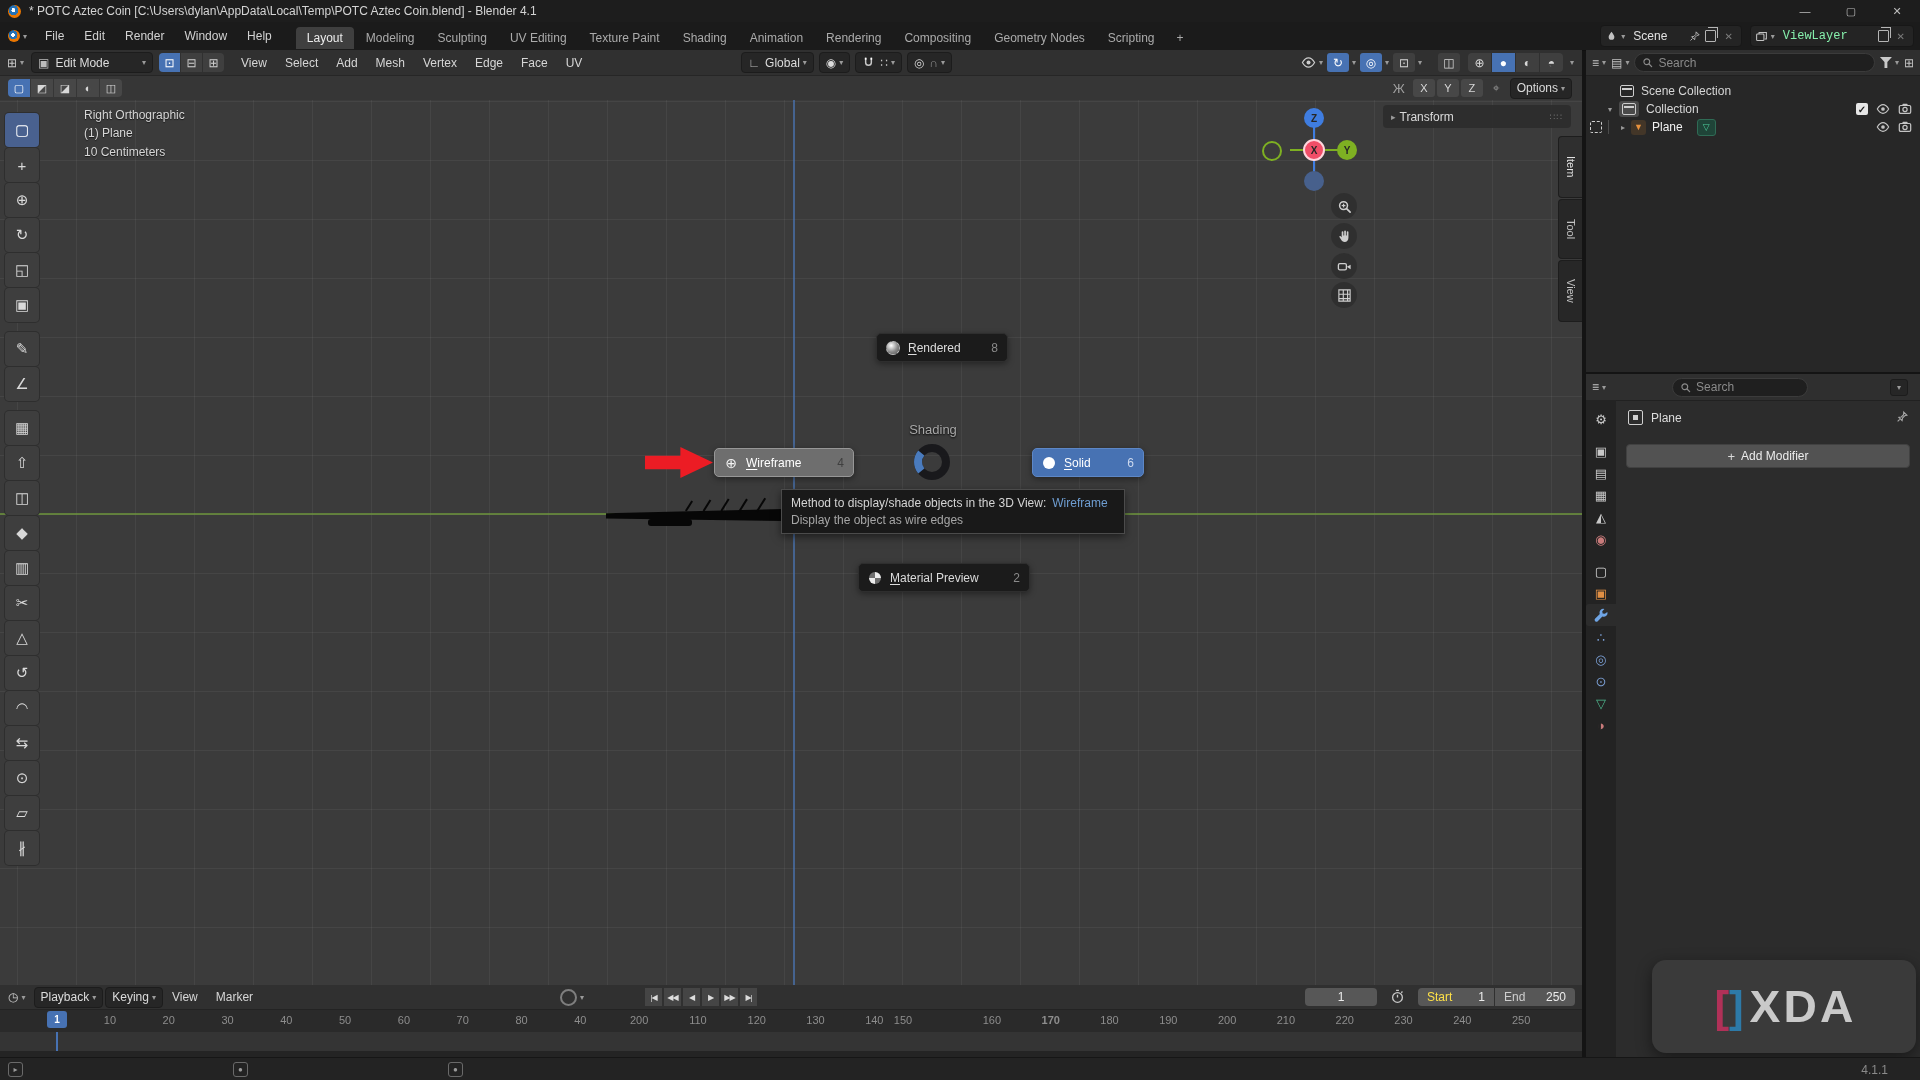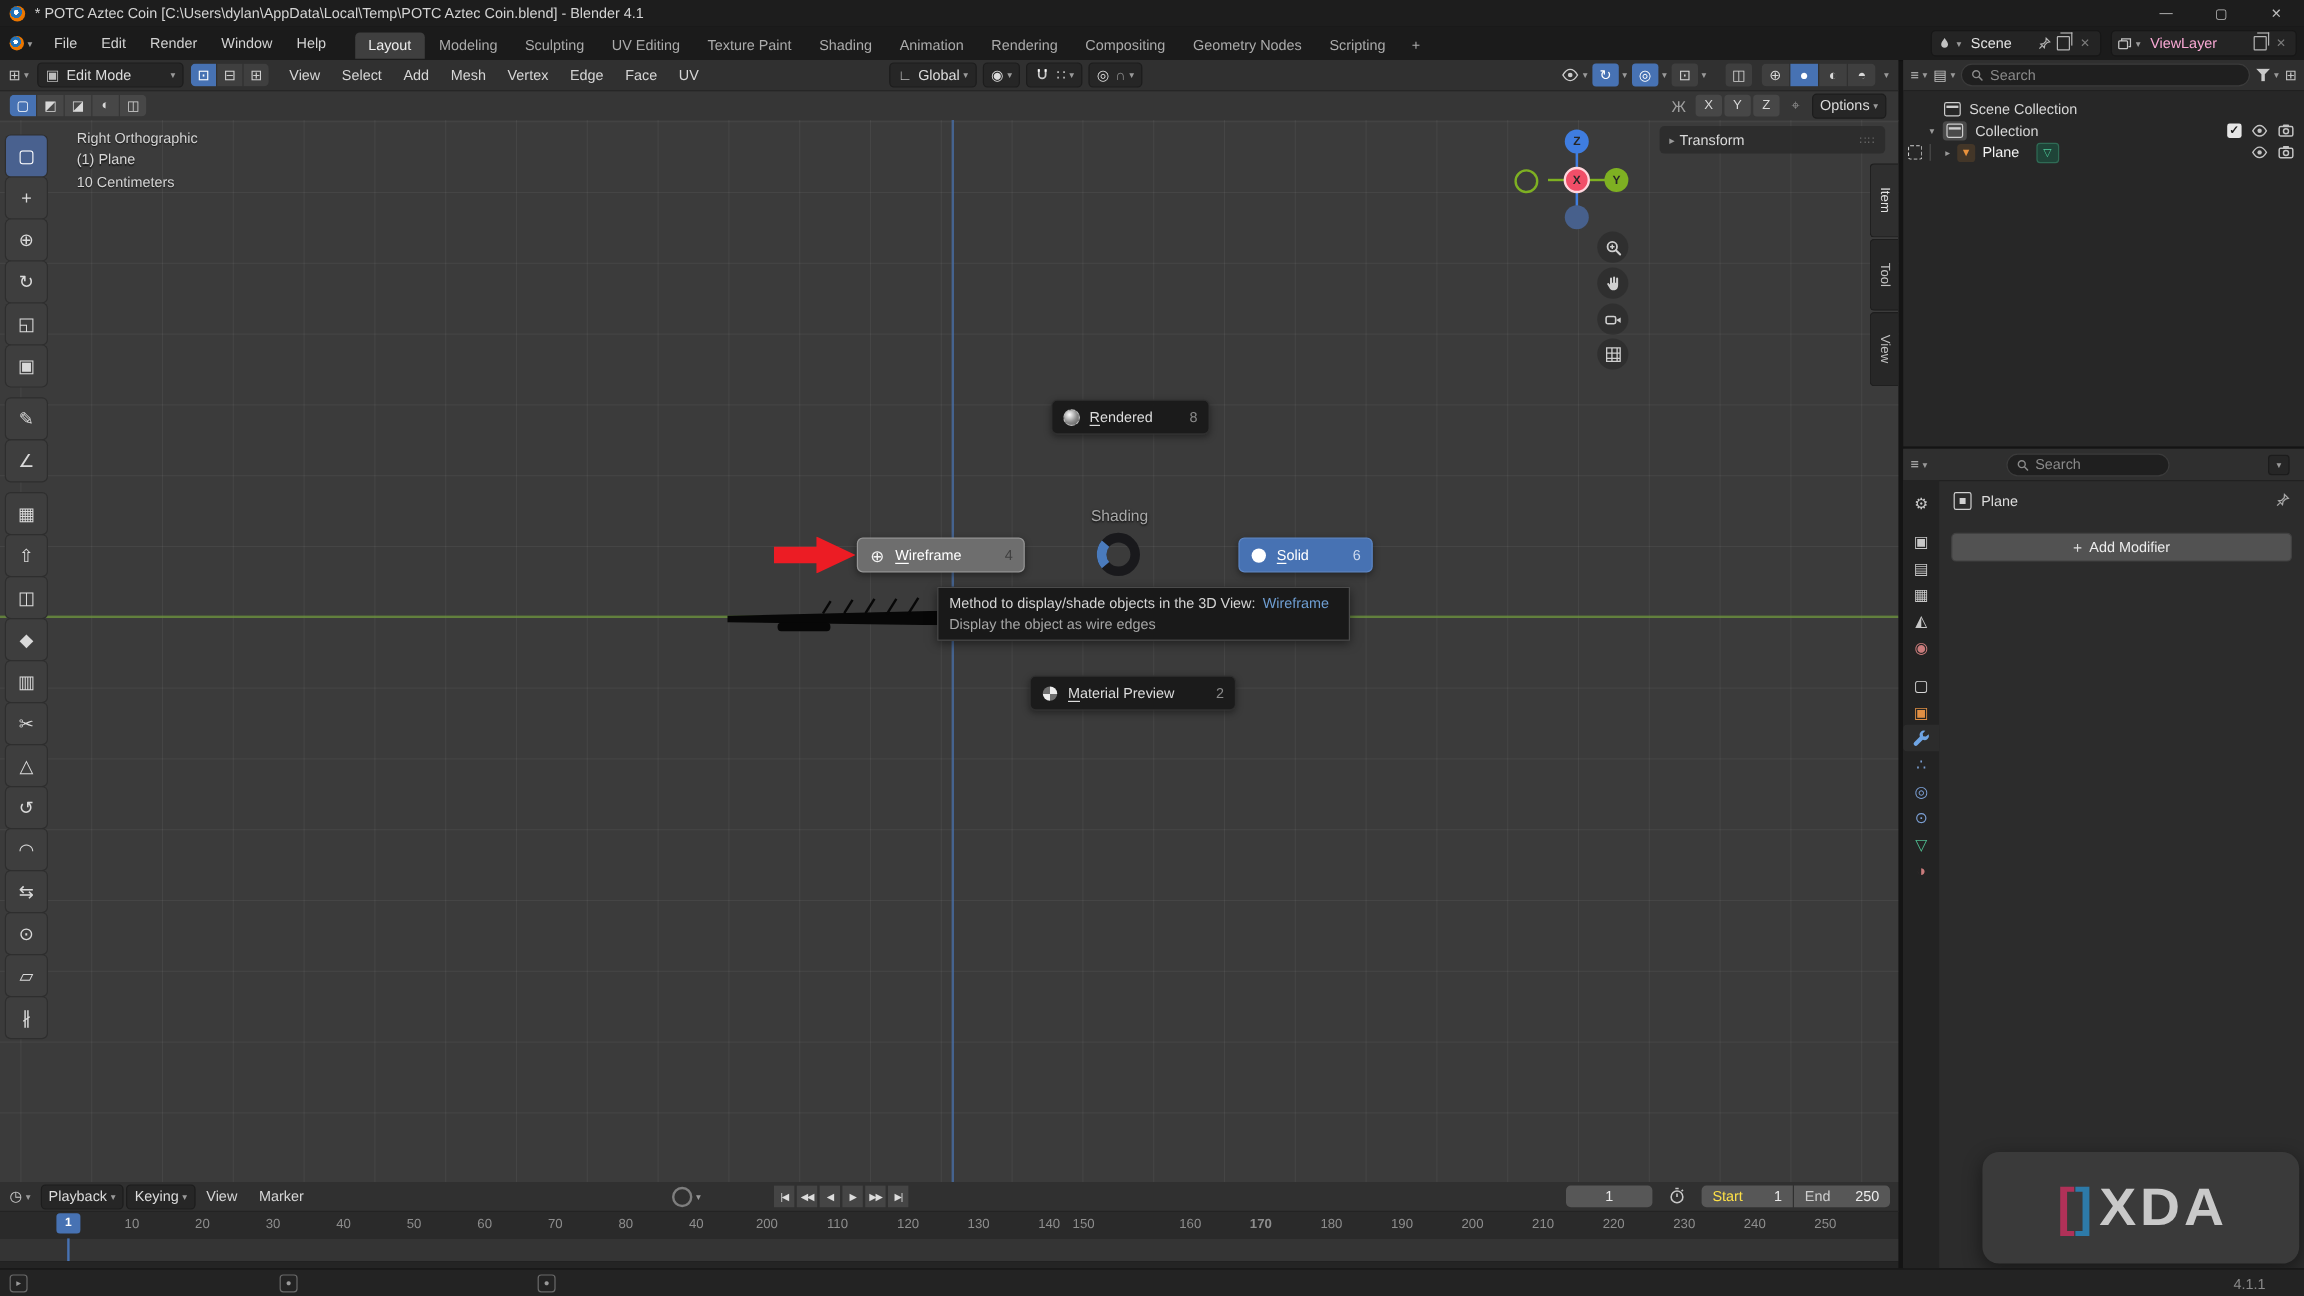--- a/index.html
+++ b/index.html
@@ -42,21 +42,21 @@
   .selmode.on{background:#4772b3;color:#fff;}
   .axis-btn{width:22px;height:18px;display:flex;align-items:center;justify-content:center;background:#474747;color:#d8d8d8;border-radius:3px;margin-left:2px;font-size:11px;}
 
   
   #viewport{left:0;top:100px;width:1582px;height:885px;background:#3b3b3b;overflow:hidden;
     background-image:linear-gradient(rgba(255,255,255,.05) 1px,transparent 1px),
                      linear-gradient(90deg,rgba(255,255,255,.05) 1px,transparent 1px);
     background-size:59px 59px;background-position:17px 1px;}
   #axis-y{left:0;top:413px;width:100%;height:2px;background:rgba(110,150,60,.75);}
   #axis-z{left:793px;top:0;width:2px;height:100%;background:rgba(72,110,165,.8);}
-  .ovl{color:#d6d6d6;text-shadow:0 1px 1px rgba(0,0,0,.6);}
+  .ovl{color:#d6d6d6;text-shadow:0 1px 1px rgba(0,0,0,.6);margin-left:20px;}
 
   
   #tool-column{left:5px;top:13px;display:flex;flex-direction:column;gap:1px;}
   .tool-btn{width:34px;height:34px;border-radius:4px;background:#3e3e3e;color:#d9d9d9;display:flex;align-items:center;justify-content:center;font-size:15px;box-shadow:0 0 0 1px #2e2e2e;}
   .tool-btn.active{background:#49618f;color:#fff;}
   .tool-gap{height:8px;}
 
   
   .gz-ball{position:absolute;width:20px;height:20px;border-radius:50%;display:flex;align-items:center;justify-content:center;font-size:10px;font-weight:bold;color:#262626;}
   .gz-line{position:absolute;}
@@ -188,21 +188,21 @@
           </svg>
         <span class="copy-ic"></span>
         <span class="mini-x">✕</span>
       </span>
       <span class="topbar-widget">
         <svg width="13" height="13" viewBox="0 0 16 16">
             <rect x="2" y="5" width="9" height="8" rx="1" fill="none" stroke="#c2c2c2" stroke-width="1.3"></rect>
             <path d="M5 5V3h9v8h-2" fill="none" stroke="#c2c2c2" stroke-width="1.3"></path>
           </svg>
         <span class="chev">▾</span>
-        <span style="padding:0 26px 0 8px;color:#f9a8d4;">ViewLayer</span>
+        <span style="padding:0 26px 0 8px;color:#86efac;font-family:Liberation Mono, monospace;">ViewLayer</span>
         <span class="copy-ic"></span>
         <span class="mini-x">✕</span>
       </span>
     </span>
   </div>
 
   <div id="vp-header" class="abs flex">
     <span class="flex" style="padding:0 7px;">
       <span style="color:#c9c9c9;">⊞</span>
         <span class="chev">▾</span>

